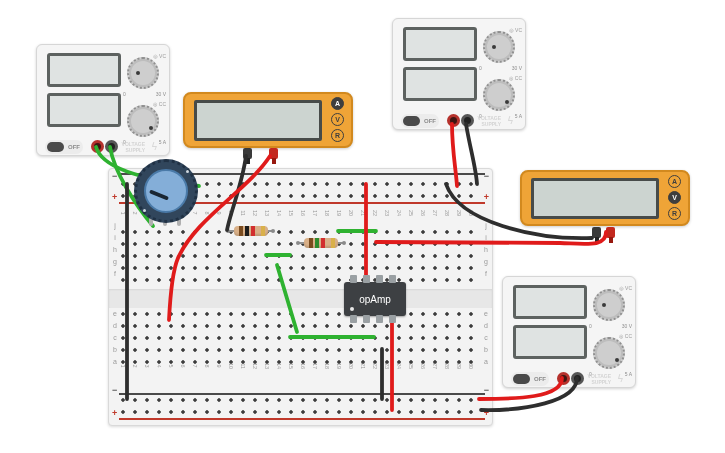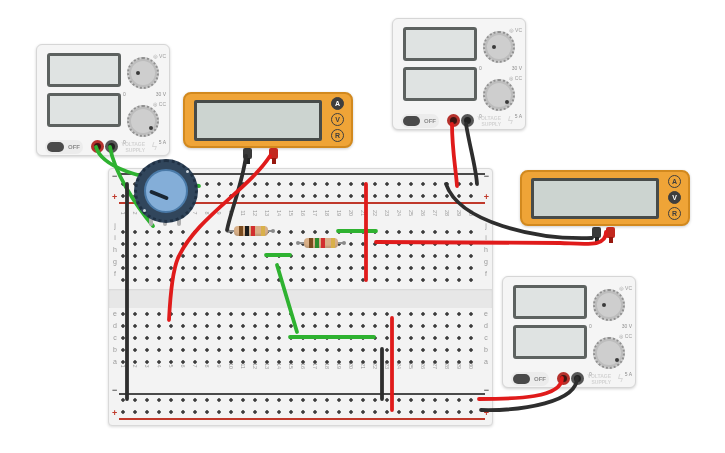--- a/index.html
+++ b/index.html
@@ -270,20 +270,32 @@
     <span class="pot-leg" style="left:43px"></span>
     <div class="pot-bezel">
       <span class="pot-screw" style="right:6px;top:8px"></span>
       <span class="pot-screw" style="left:6px;bottom:8px"></span>
     </div>
     <div class="pot-knob">
       <span class="pot-pointer"></span>
     </div>
   </div>
 
+  <div class="chip">
+    <span class="pin t p0"></span>
+    <span class="pin t p1"></span>
+    <span class="pin t p2"></span>
+    <span class="pin t p3"></span>
+    <span class="pin b p0"></span>
+    <span class="pin b p1"></span>
+    <span class="pin b p2"></span>
+    <span class="pin b p3"></span>
+    <span class="chip-dot"></span>
+    <span class="chip-label">opAmp</span>
+  </div>
 
   <div class="psu" style="left:36px;top:44px">
     <div class="disp d1"></div>
     <div class="disp d2"></div>
     <div class="knob k1">
         <span class="ind"></span>
       </div>
     <div class="knob k2">
         <span class="ind"></span>
       </div>

